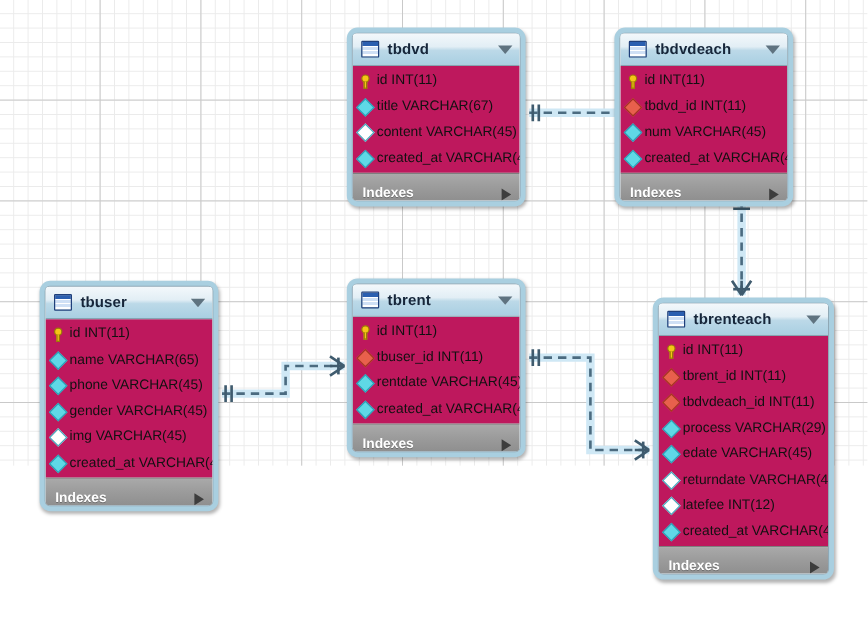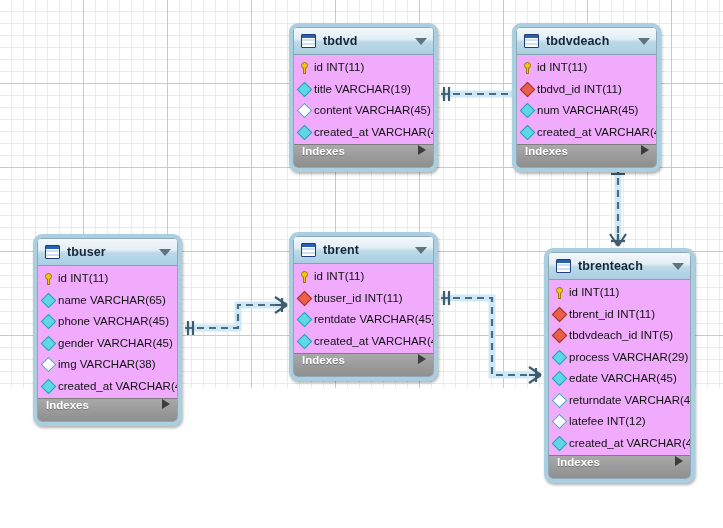--- a/index.html
+++ b/index.html
@@ -119,21 +119,21 @@
   .tb-caret {
     flex: 0 0 auto;
     width: 0; height: 0;
     border-left: 6px solid transparent;
     border-right: 6px solid transparent;
     border-top: 7px solid #5f7380;
     margin-left: 4px;
   }
 
   .tb-cols {
-    background: #f0abfc;
+    background: #be185d;
     padding: 2px 0 1px 0;
   }
   .tb-col {
     display: flex;
     align-items: center;
     height: 21.5px;
     padding-left: 5px;
     white-space: nowrap;
   }
   .tb-col .mark {
@@ -182,21 +182,21 @@
     box-sizing: border-box;
     border: 1px solid #3d8fa3;
   }
   .mark.dia.cyan  { background: #5fd8e6; border-color: #2b9fb5; }
   .mark.dia.hollow{ background: #ffffff; border-color: #49a7bb; }
   .mark.dia.red   { background: #e8604c; border-color: #a33323; }
 
   .tb-footer {
     height: 22px;
     display: flex;
-    align-items: flex-start;
+    align-items: flex-end;
     padding: 0 7px 0 8px;
     background: linear-gradient(to bottom, #a9a9a9 0%, #9b9b9b 50%, #8f8f8f 100%);
     border-top: 1px solid #7e7e7e;
   }
   .tb-footer .lbl {
     font-size: 11.5px;
     font-weight: bold;
     color: #ffffff;
     flex: 1 1 auto;
     text-shadow: 0 1px 0 rgba(0,0,0,0.25);
@@ -264,21 +264,21 @@
             <span class="tb-title">tbdvd</span>
             <span class="tb-caret"></span>
           </div>
           <div class="tb-cols">
             <div class="tb-col">
               <span class="mark key"></span>
               <span class="txt">id INT(11)</span>
             </div>
             <div class="tb-col">
               <span class="mark dia cyan"></span>
-              <span class="txt">title VARCHAR(19)</span>
+              <span class="txt">title VARCHAR(67)</span>
             </div>
             <div class="tb-col">
               <span class="mark dia hollow"></span>
               <span class="txt">content VARCHAR(45)</span>
             </div>
             <div class="tb-col">
               <span class="mark dia cyan"></span>
               <span class="txt">created_at VARCHAR(45)</span>
             </div>
           </div>
@@ -338,21 +338,21 @@
             <div class="tb-col">
               <span class="mark dia cyan"></span>
               <span class="txt">phone  VARCHAR(45)</span>
             </div>
             <div class="tb-col">
               <span class="mark dia cyan"></span>
               <span class="txt">gender VARCHAR(45)</span>
             </div>
             <div class="tb-col">
               <span class="mark dia hollow"></span>
-              <span class="txt">img VARCHAR(38)</span>
+              <span class="txt">img VARCHAR(45)</span>
             </div>
             <div class="tb-col">
               <span class="mark dia cyan"></span>
               <span class="txt">created_at VARCHAR(45)</span>
             </div>
           </div>
           <div class="tb-footer">
             <span class="lbl">Indexes</span>
             <span class="arrow"></span>
           </div>
@@ -400,21 +400,21 @@
             <div class="tb-col">
               <span class="mark key"></span>
               <span class="txt">id INT(11)</span>
             </div>
             <div class="tb-col">
               <span class="mark dia red"></span>
               <span class="txt">tbrent_id INT(11)</span>
             </div>
             <div class="tb-col">
               <span class="mark dia red"></span>
-              <span class="txt">tbdvdeach_id INT(5)</span>
+              <span class="txt">tbdvdeach_id INT(11)</span>
             </div>
             <div class="tb-col">
               <span class="mark dia cyan"></span>
               <span class="txt">process VARCHAR(29)</span>
             </div>
             <div class="tb-col">
               <span class="mark dia cyan"></span>
               <span class="txt">edate  VARCHAR(45)</span>
             </div>
             <div class="tb-col">

